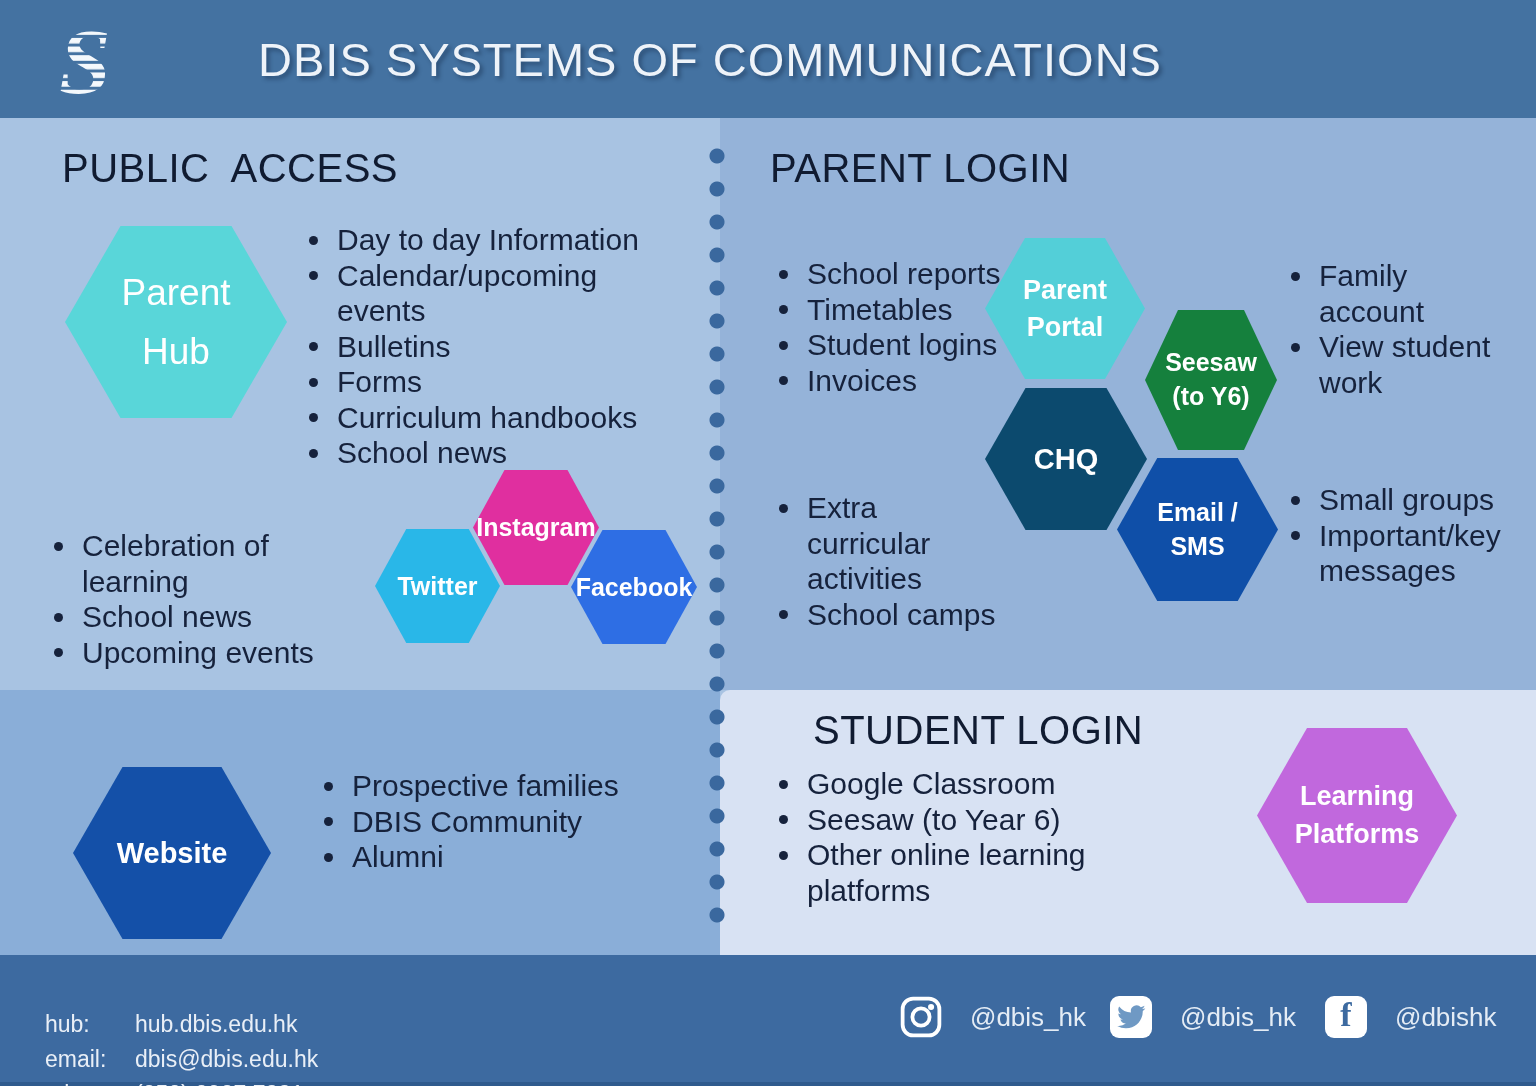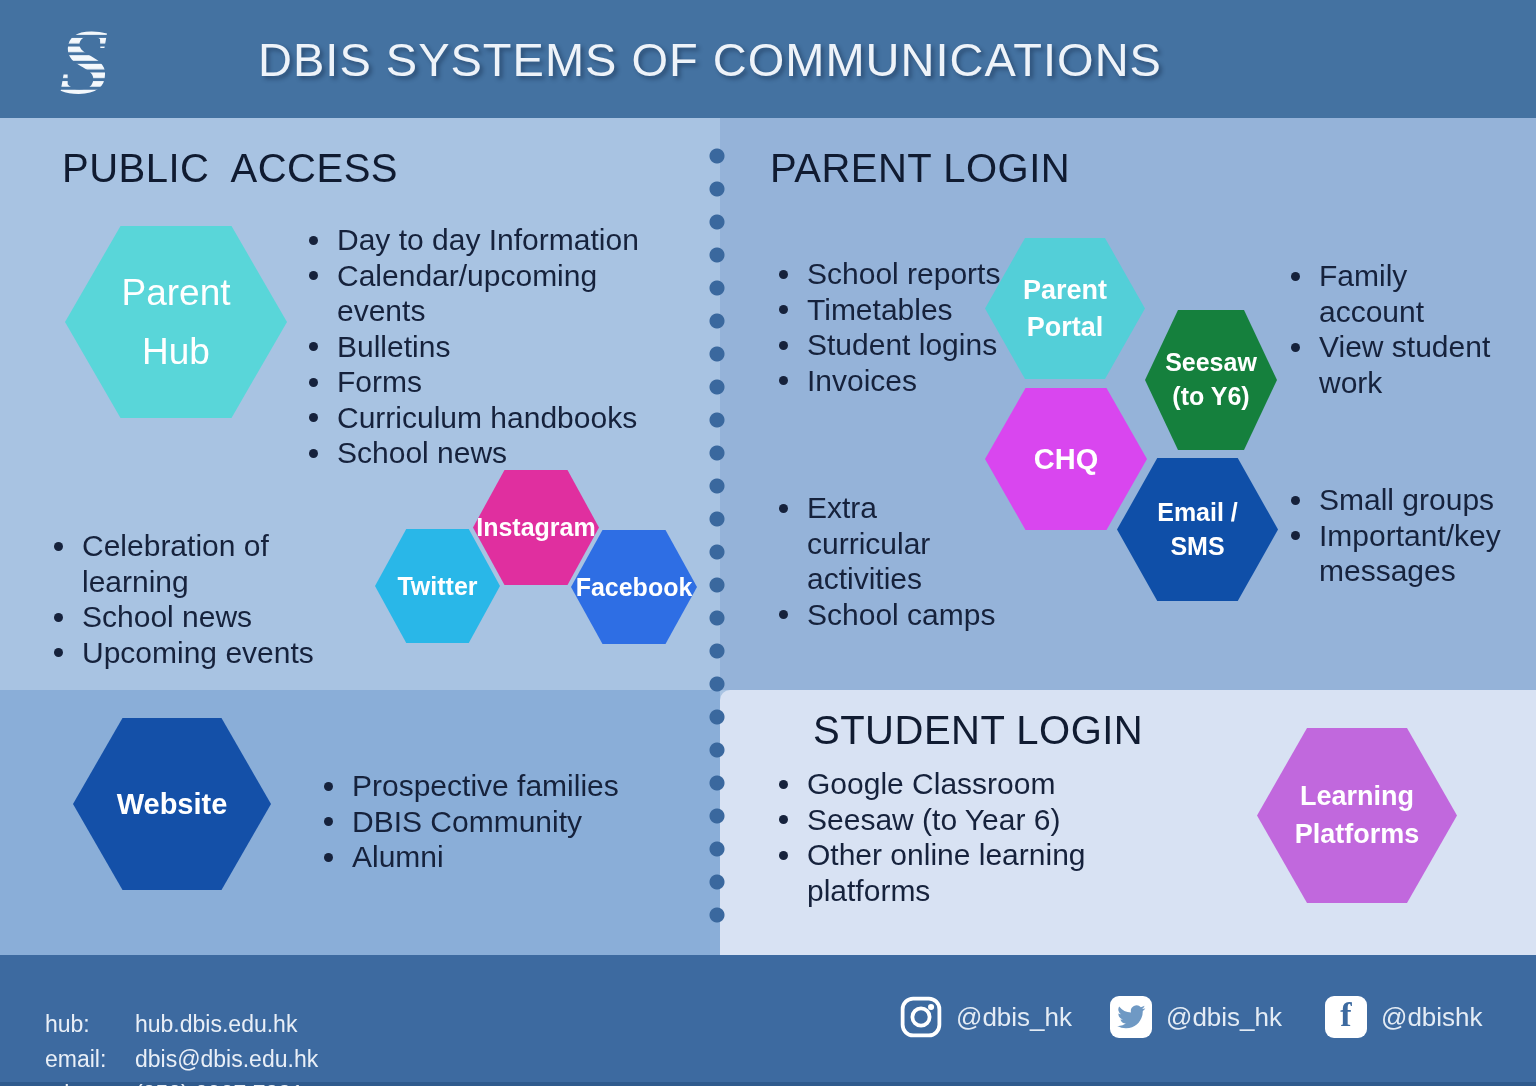--- a/index.html
+++ b/index.html
@@ -36,42 +36,42 @@
        display:flex;align-items:center;justify-content:center;text-align:center;
        color:#fff;font-weight:bold;white-space:pre-line;}
   .hex-parent-hub{left:65px;top:226px;width:222px;height:192px;font-size:37px;font-weight:normal;line-height:1.6;}
   .hex-twitter{left:375px;top:529px;width:125px;height:114px;font-size:25px;}
   .hex-instagram{left:473px;top:470px;width:126px;height:115px;font-size:25px;}
   .hex-facebook{left:571px;top:530px;width:126px;height:114px;font-size:25px;}
   .hex-pportal{left:985px;top:238px;width:160px;height:141px;font-size:27px;line-height:1.35;}
   .hex-seesaw{left:1145px;top:310px;width:132px;height:140px;font-size:25px;line-height:1.35;}
   .hex-chq{left:985px;top:388px;width:162px;height:142px;font-size:29px;}
   .hex-email{left:1117px;top:458px;width:161px;height:143px;font-size:25px;line-height:1.35;}
-  .hex-website{left:73px;top:718px;width:198px;height:172px;font-size:29px;}
+  .hex-website{left:73px;top:767px;width:198px;height:172px;font-size:29px;}
   .hex-learning{left:1257px;top:728px;width:200px;height:175px;font-size:27px;line-height:1.4;}
 
   
   ul.blist{list-style:none;margin:0;padding:0;position:absolute;color:#16223c;}
   .blist li{position:relative;padding-left:37px;font-size:30px;line-height:35.5px;}
   .blist li::before{content:"";position:absolute;left:9px;top:13.5px;width:9px;height:9px;
                     border-radius:50%;background:#16223c;}
   .l-hub{left:300px;top:222px;width:380px;}
   .l-social{left:45px;top:528px;width:330px;}
   .l-portal{left:770px;top:256px;width:250px;}
   .l-account{left:1282px;top:258px;width:215px;}
   .l-activity{left:770px;top:490px;width:235px;}
   .l-messages{left:1282px;top:482px;width:215px;}
   .l-website{left:315px;top:768px;width:330px;}
   .l-student{left:770px;top:766px;width:430px;}
 
   
   .contacts{position:absolute;left:45px;top:963px;color:#e9eff7;font-size:23px;margin-top:44px;}
   .contact-row{display:flex;line-height:35px;}
   .contact-label{width:90px;}
-  .social-group{position:absolute;top:996px;display:flex;align-items:center;gap:14px;
+  .social-group{position:absolute;top:996px;display:flex;align-items:center;gap:28px;
                 color:#e4ecf5;font-size:26px;}
   .sg-ig{left:900px;} .sg-tw{left:1110px;} .sg-fb{left:1325px;}
   .icon-tile{width:42px;height:42px;border-radius:9px;background:#fff;
              display:flex;align-items:center;justify-content:center;}
   .fb-glyph{font-size:34px;font-weight:bold;color:#3d6aa0;font-family:"Liberation Serif",serif;line-height:1;margin-top:-4px;}
 </style>
 </head>
 <body>
 
 <div id="page">
@@ -139,21 +139,21 @@
 
   <ul class="blist l-messages">
     <li>Small groups</li>
     <li>Important/key messages</li>
   </ul>
 
   <div class="hex hex-pportal" style="background-color: rgb(83, 207, 216);">Parent
 Portal</div>
   <div class="hex hex-seesaw" style="background-color: #15803d;">Seesaw
 (to Y6)</div>
-  <div class="hex hex-chq" style="background-color: #d946ef;">CHQ</div>
+  <div class="hex hex-chq" style="background-color: #0c4a6e;">CHQ</div>
   <div class="hex hex-email" style="background-color: rgb(15, 79, 168);">Email /
 SMS</div>
 
   <div class="hex hex-website" style="background-color: rgb(20, 80, 168);">Website</div>
 
   <ul class="blist l-website">
     <li>Prospective families</li>
     <li>DBIS Community</li>
     <li>Alumni</li>
   </ul>

